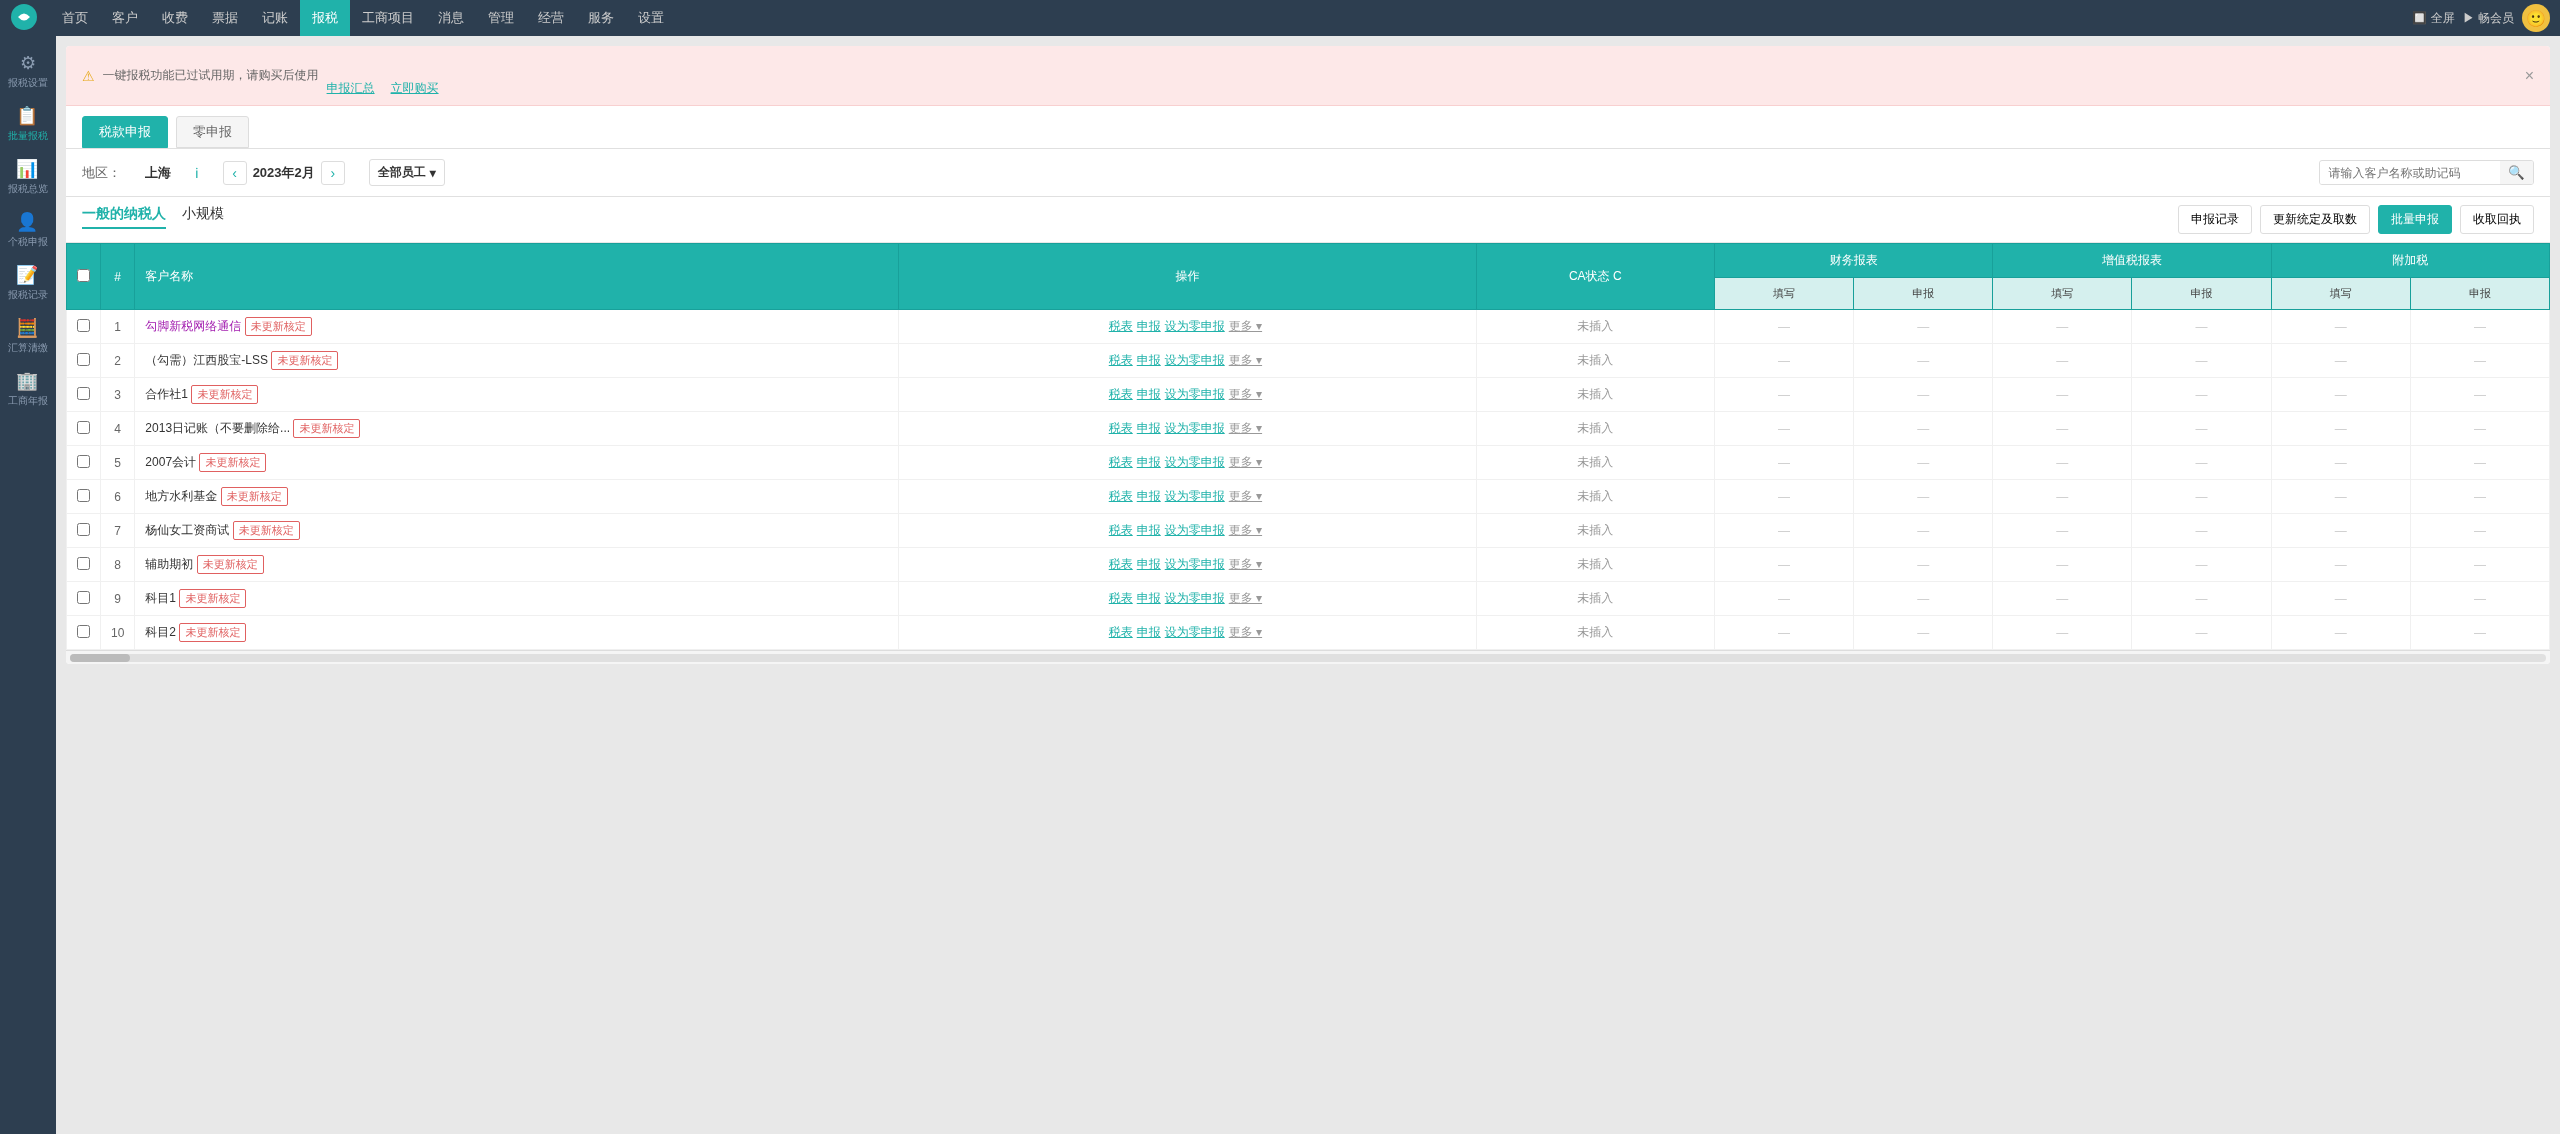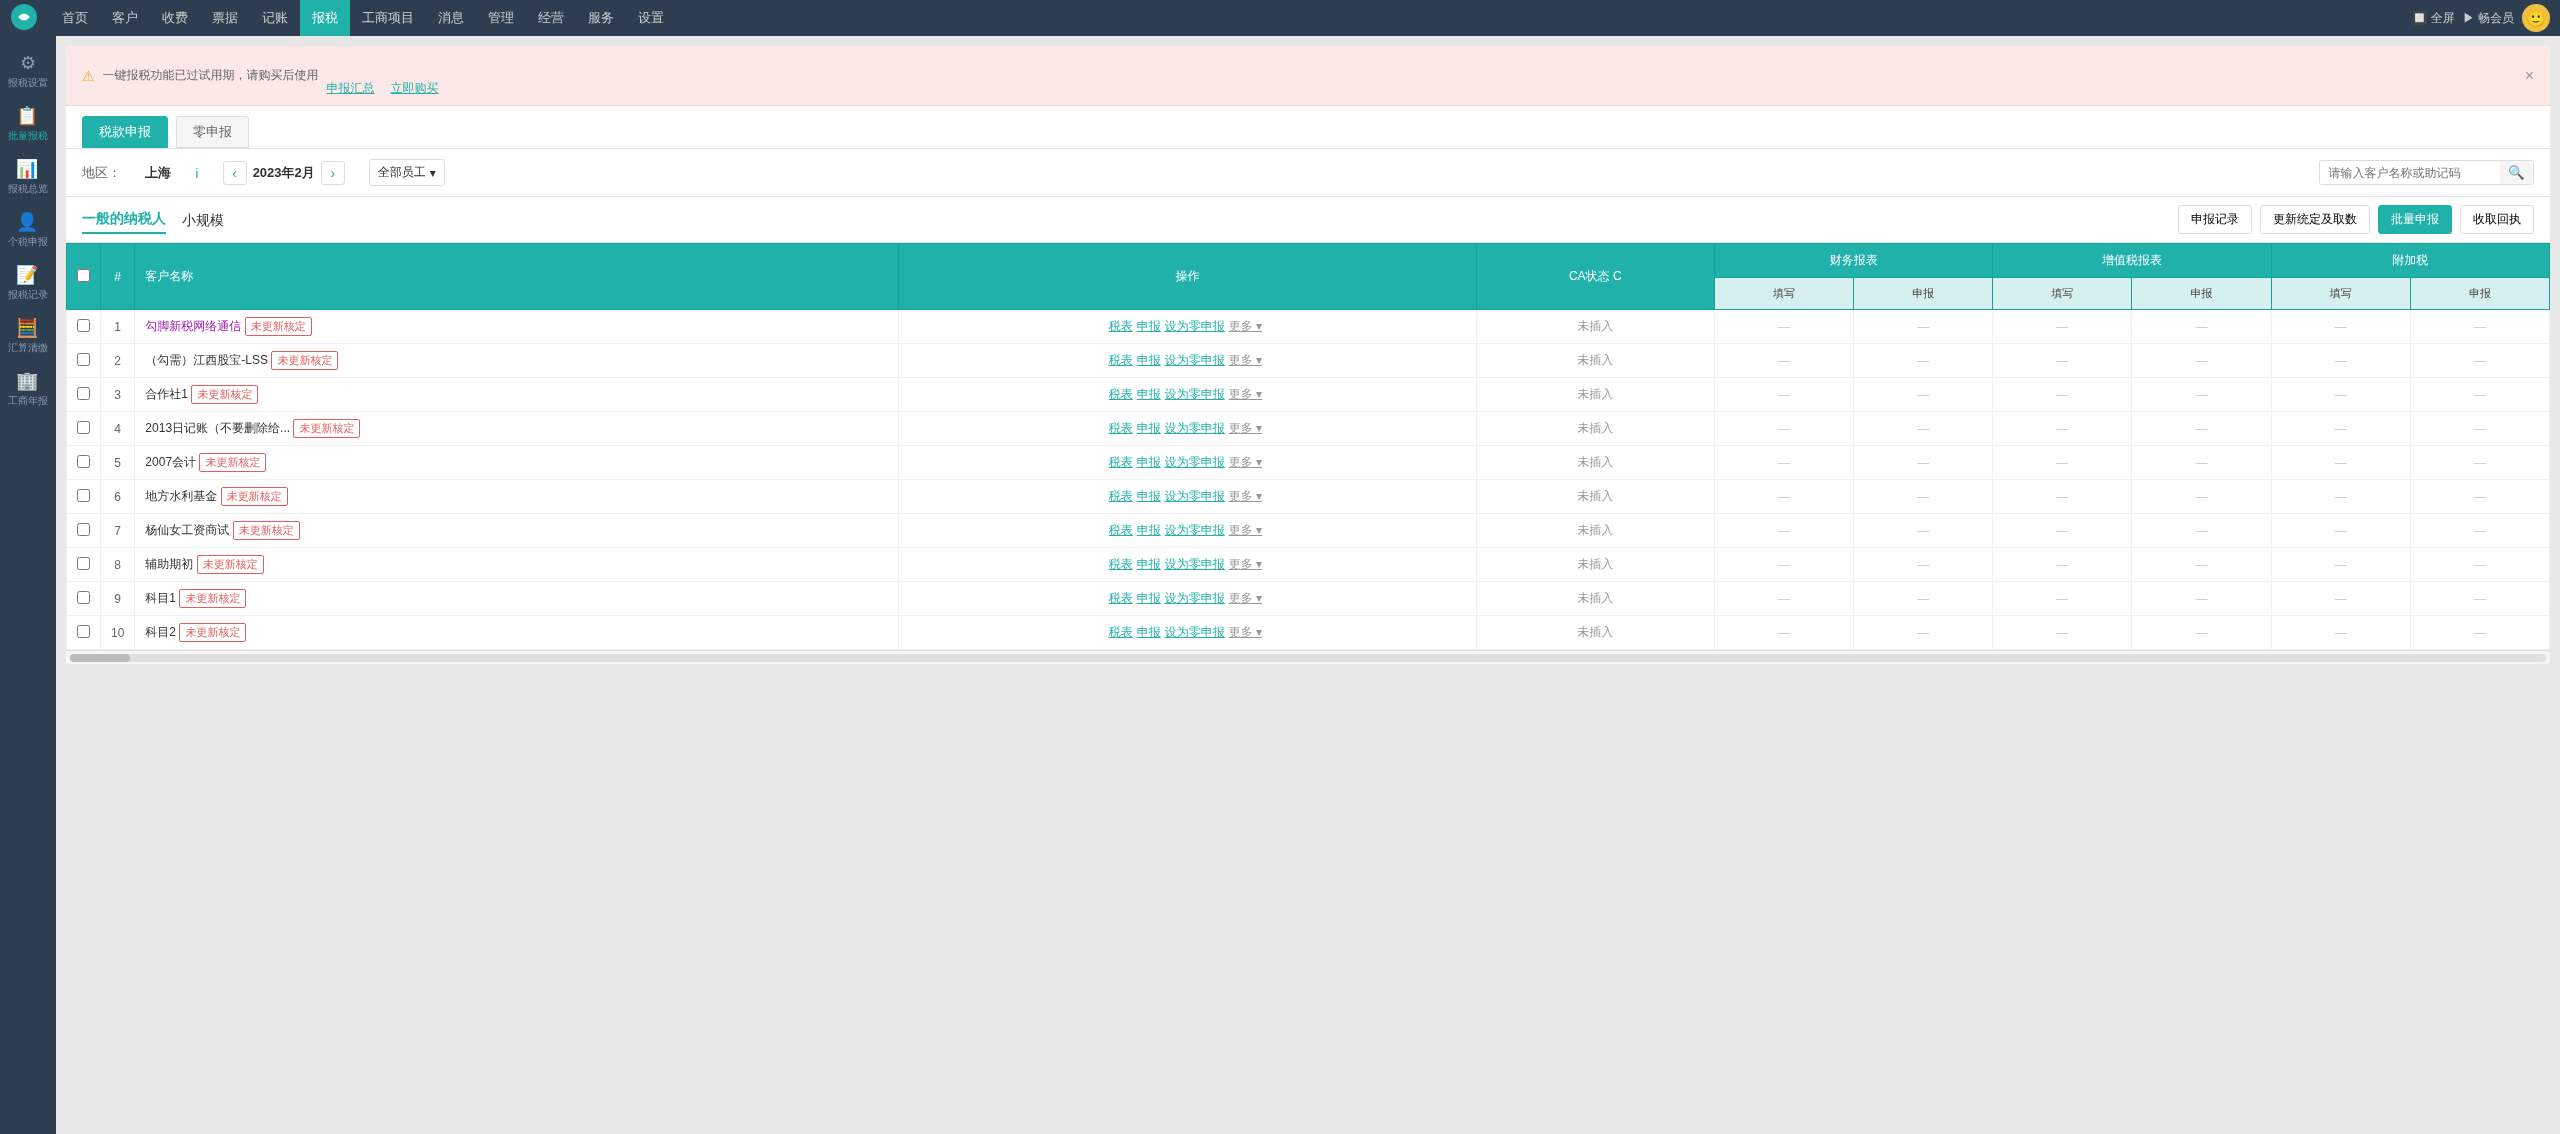--- a/index.html
+++ b/index.html
@@ -45,27 +45,27 @@
     .tab-btn.active { background: #20b2aa; color: #fff; border-color: #20b2aa; }
 
     
     .toolbar { display: flex; align-items: center; padding: 10px 16px; gap: 24px; background: #fff; border-bottom: 1px solid #e0e0e0; flex-wrap: wrap; }
     .region-label { color: #666; font-size: 13px; }
     .region-value { color: #333; font-size: 13px; font-weight: bold; }
     .info-icon { color: #20b2aa; font-size: 14px; cursor: pointer; }
     .date-nav { display: flex; align-items: center; gap: 6px; }
     .date-nav .arrow-btn { width: 24px; height: 24px; border: 1px solid #ddd; background: #fff; cursor: pointer; display: flex; align-items: center; justify-content: center; border-radius: 3px; color: #20b2aa; font-size: 14px; }
     .date-nav .date-text { color: #333; font-size: 13px; font-weight: bold; }
-    .staff-select { display: flex; align-items: center; gap: 4px; border: 1px solid #ddd; padding: 4px 8px; border-radius: 3px; cursor: pointer; font-size: 12px; color: #333; }
+    .staff-select { display: flex; align-items: center; gap: 4px; border: 1px solid #ddd; padding: 4px 8px; border-radius: 3px; cursor: pointer; font-size: 12px; color: #333; font-weight: bold; }
     .search-box { display: flex; align-items: center; border: 1px solid #ddd; border-radius: 3px; overflow: hidden; margin-left: auto; }
     .search-box input { border: none; outline: none; padding: 4px 8px; font-size: 12px; color: #be185d; width: 180px; }
     .search-box .search-btn { background: #f5f5f5; border: none; padding: 4px 8px; cursor: pointer; color: #666; }
 
     
-    .sub-tabs { display: flex; padding: 8px 16px; gap: 16px; background: #fff; align-items: flex-end; border-bottom: 1px solid #e8e8e8; }
+    .sub-tabs { display: flex; padding: 8px 16px; gap: 16px; background: #fff; align-items: flex-start; border-bottom: 1px solid #e8e8e8; }
     .sub-tab { font-size: 14px; color: #333; cursor: pointer; padding-bottom: 4px; }
     .sub-tab.active { color: #20b2aa; border-bottom: 2px solid #20b2aa; font-weight: bold; }
     .sub-tab-right { margin-left: auto; display: flex; gap: 8px; }
     .action-btn { padding: 5px 12px; border: 1px solid #ddd; background: #fff; cursor: pointer; font-size: 12px; color: #000000; border-radius: 3px; }
     .action-btn.primary { background: #20b2aa; color: #fff; border-color: #20b2aa; }
 
     
     .table-container { overflow-x: auto; }
     table { width: 100%; border-collapse: collapse; font-size: 12px; }
     table thead { background: #20b2aa; color: #fff; }

